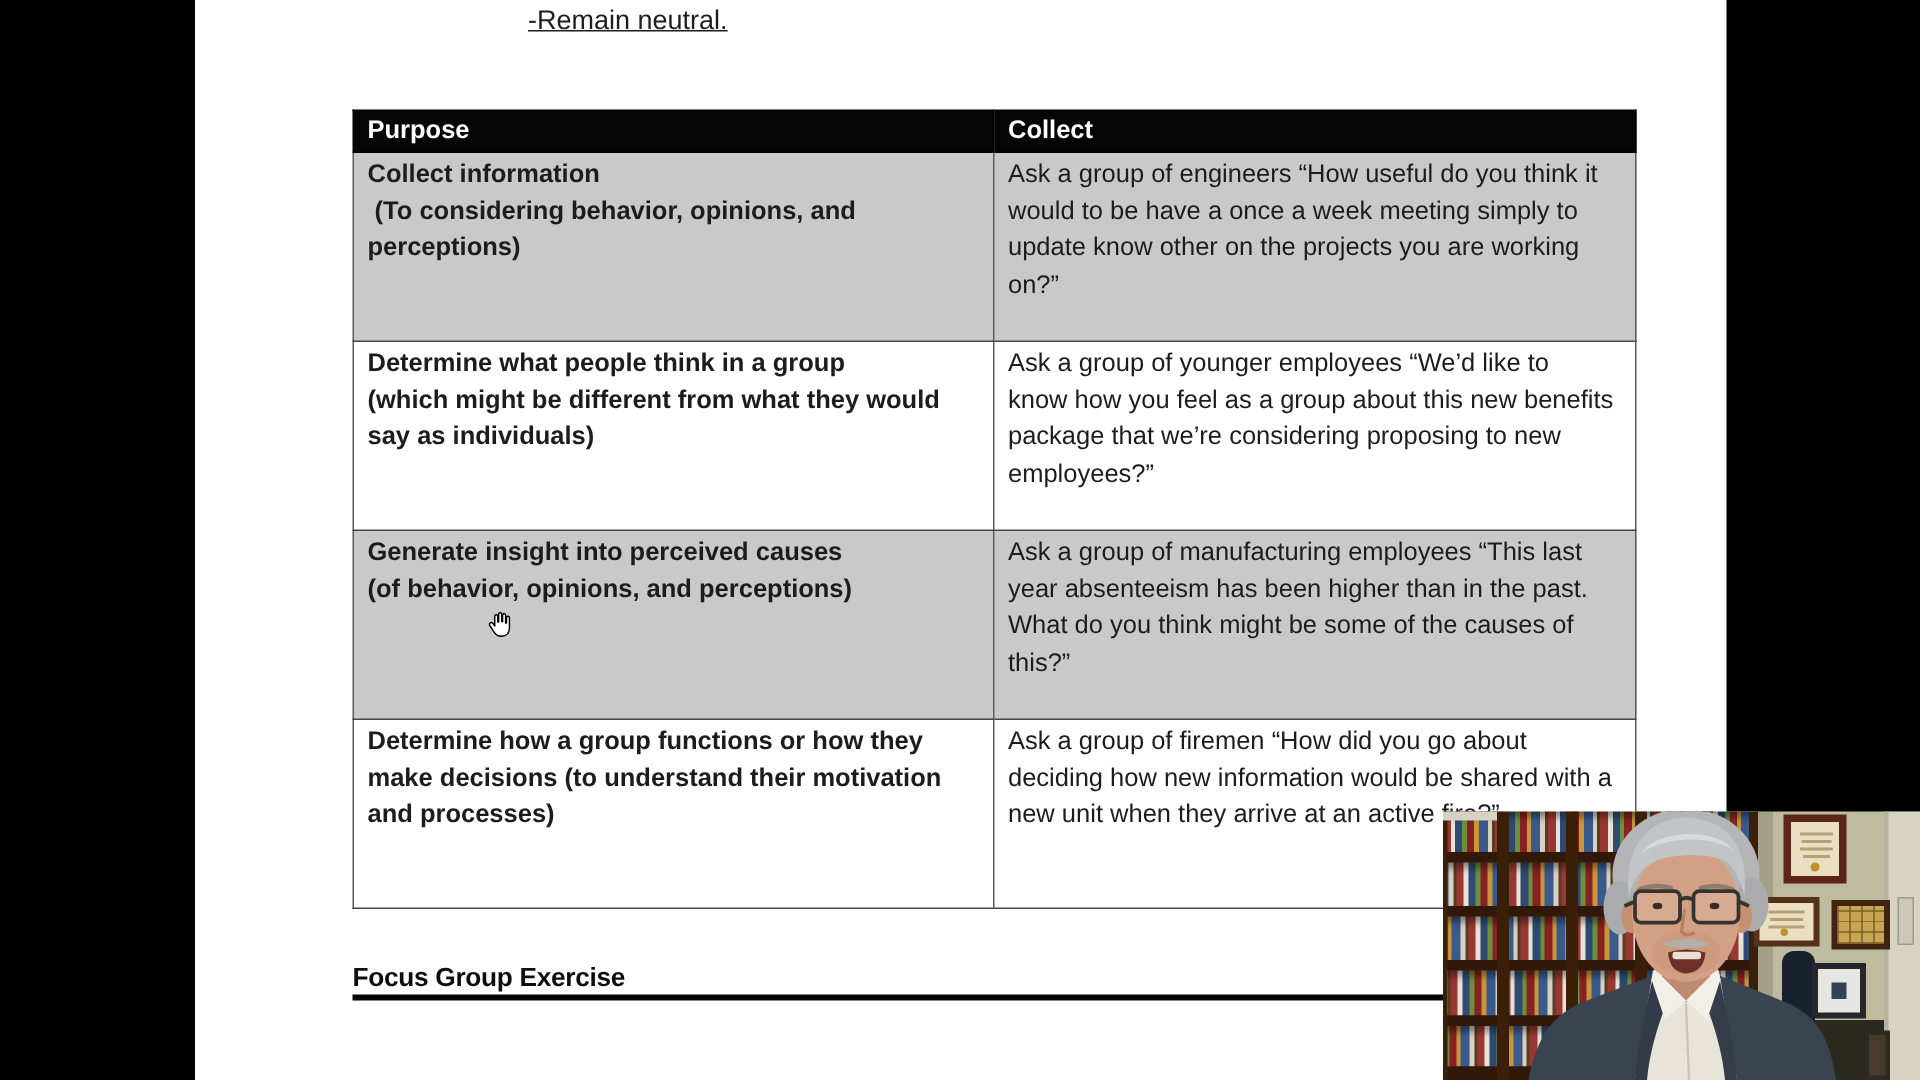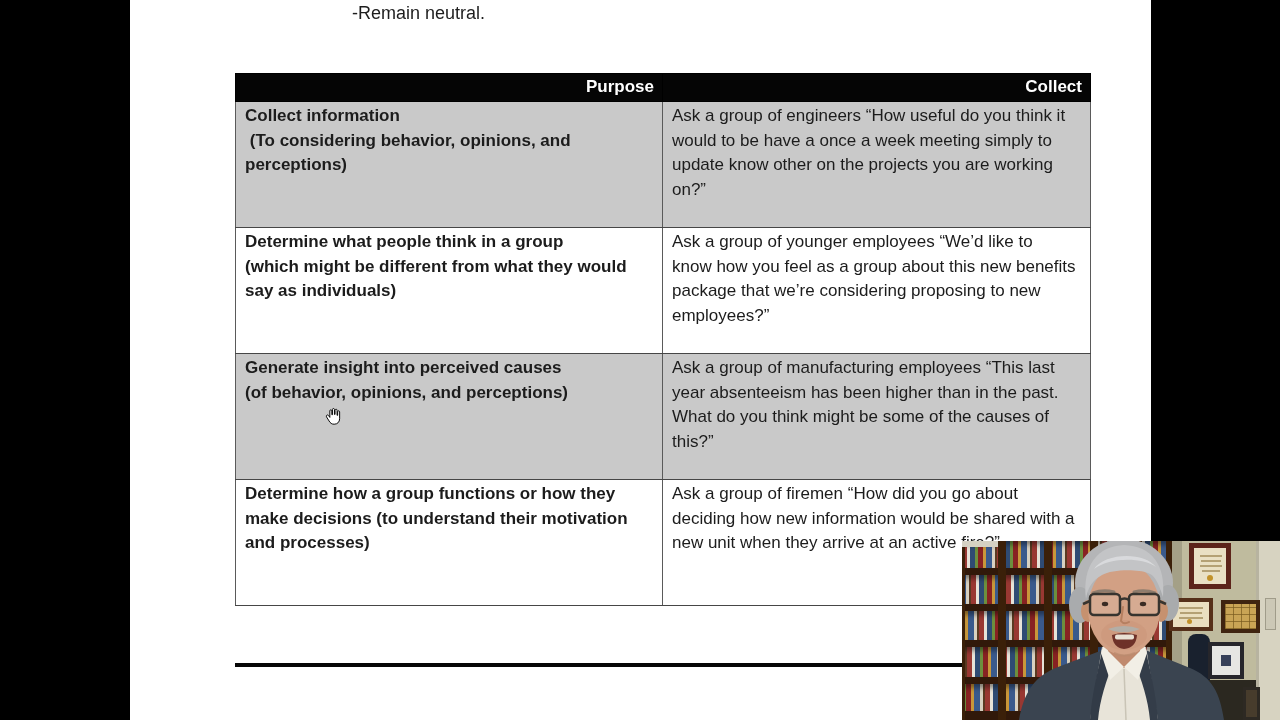--- a/index.html
+++ b/index.html
@@ -2,23 +2,23 @@
 <html><head>
 <meta charset="utf-8">
 <style>
   html,body{margin:0;padding:0;background:#000;}
   .stage{position:relative;width:1280px;height:720px;background:#000;overflow:hidden;
          font-family:"Liberation Sans",sans-serif;}
   .letterbox{position:absolute;top:0;height:720px;background:#000;}
   .letterbox.left{left:0;width:130px;}
   .letterbox.right{left:1151px;width:129px;}
   .page{position:absolute;left:130px;top:0;width:1021px;height:720px;background:#ffffff;color:#1c1c1c;}
-  .topline{position:absolute;left:222px;top:3px;font-size:18px;color:#1d1d1d;}
+  .topline{position:absolute;left:222px;top:3px;font-size:18px;color:#1d1d1d;text-decoration:underline;}
   table.ft{position:absolute;left:105px;top:73px;width:855px;border-collapse:collapse;table-layout:fixed;}
-  table.ft th{background:#050505;color:#ffffff;text-align:right;font-size:17px;height:25px;
+  table.ft th{background:#050505;color:#ffffff;text-align:left;font-size:17px;height:25px;
               padding:0 8px 2px 9px;font-weight:bold;border:1px solid #000;}
   table.ft td{vertical-align:top;font-size:17px;line-height:24.5px;height:123px;
               padding:2px 14px 0 9px;border-top:1px solid #464646;border-bottom:1px solid #464646;
               border-left:1px solid #5a5a5a;border-right:1px solid #5a5a5a;margin-top:37px;}
   table.ft td.pcell{font-weight:bold;padding-right:26px;}
   table.ft tr.shade td{background:#c9c9c9;}
   table.ft tr.plain td{background:#ffffff;}
   .pline{white-space:pre-wrap;}
   .cursor{position:absolute;left:193px;top:406px;width:19px;height:21px;z-index:3;}
   .heading{position:absolute;left:105px;top:641px;font-size:17.5px;font-weight:bold;color:#0e0e0e;letter-spacing:-0.2px;}
@@ -108,20 +108,21 @@
         </td>
         <td>Ask a group of firemen “How did you go about deciding how new information would be shared with a new unit when they arrive at an active fire?”</td>
       </tr>
     </tbody>
       </table>
 
     <svg class="cursor" viewBox="0 0 32 32">
       <path d="M11.5 6.5c0-1 .8-1.8 1.7-1.8s1.7.8 1.7 1.8v6.5h1V4.3c0-1 .8-1.8 1.7-1.8s1.7.8 1.7 1.8v8.2h1V5.5c0-1 .8-1.8 1.7-1.8s1.7.8 1.7 1.8V14h1V8.1c0-.9.7-1.7 1.6-1.7.9 0 1.7.8 1.7 1.7v11.6c0 5.6-3.7 9.3-9.2 9.3-4.3 0-6.4-1.9-8.6-5.5l-4.3-6.9c-.6-1-.4-2.2.6-2.8 1-.7 2.2-.4 2.9.6l2.1 3.1V6.5z" fill="#ffffff" stroke="#000000" stroke-width="1.6" stroke-linejoin="round"></path>
     </svg>
 
+    <div class="heading">Focus Group Exercise</div>
     <div class="rule"></div>
 
   </div>
 
   <div class="webcam">
 
     <div class="shelf">
       <div class="bookrow" style="top:0;height:27px;"></div>
       <div class="bookrow" style="top:34px;height:29px;background-position:9px 0;"></div>
       <div class="bookrow" style="top:70px;height:29px;background-position:17px 0;"></div>

